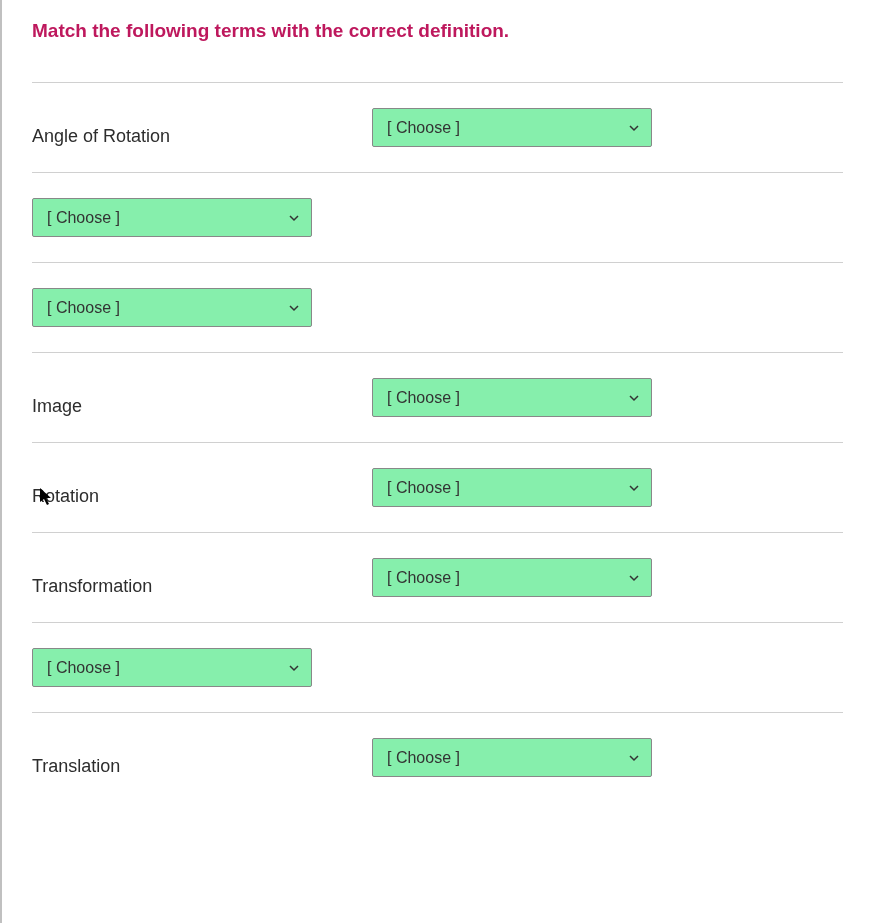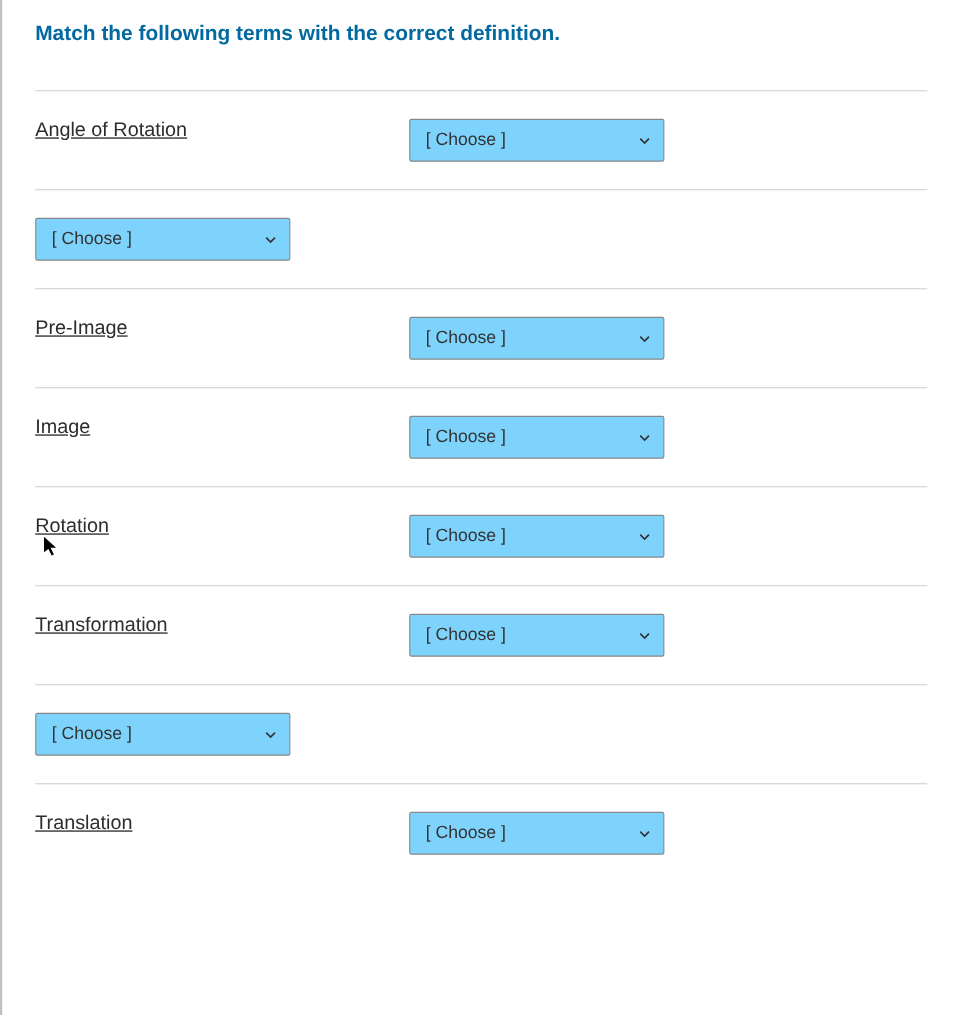--- a/index.html
+++ b/index.html
@@ -16,51 +16,50 @@
     }
     .container {
       background: #ffffff;
       padding: 20px 30px;
       border-left: 2px solid #c0c0c0;
       min-height: 100%;
     }
     .question-header {
       font-size: 19px;
       font-weight: 600;
-      color: #0369a1;
+      color: #be185d;
       padding-bottom: 30px;
       margin-bottom: 10px;
     }
     .match-row {
       display: flex;
-      align-items: flex-start;
+      align-items: flex-end;
       padding: 25px 0;
       border-top: 1px solid #d0d0d0;
-      text-decoration: underline;
     }
     .term-label {
       flex: 0 0 340px;
       font-size: 18px;
       color: #2d2d2d;
       font-weight: 400;
     }
     .dropdown-wrapper {
       position: relative;
       display: inline-block;
     }
     .dropdown-select {
       appearance: none;
       -webkit-appearance: none;
       -moz-appearance: none;
-      background: #7dd3fc;
+      background: #86efac;
       border: 1px solid #888888;
       padding: 10px 40px 10px 14px;
       font-size: 16px;
       color: #333333;
-      width: 232px;
+      width: 280px;
       cursor: pointer;
       border-radius: 2px;
     }
     .chevron-icon {
       position: absolute;
       right: 12px;
       top: 50%;
       transform: translateY(-50%);
       pointer-events: none;
       width: 12px;
@@ -107,21 +106,20 @@
       </select>
       <span class="chevron-icon">
         <svg viewBox="0 0 12 12">
             <path d="M2 4 L6 8 L10 4" stroke="#333" stroke-width="1.5" fill="none"></path>
           </svg>
       </span>
     </div>
   </div>
 
   <div class="match-row">
-    <div class="term-label">Pre-Image</div>
     <div class="dropdown-wrapper">
       <select class="dropdown-select">
         <option>[ Choose ]</option>
       </select>
       <span class="chevron-icon">
         <svg viewBox="0 0 12 12">
             <path d="M2 4 L6 8 L10 4" stroke="#333" stroke-width="1.5" fill="none"></path>
           </svg>
       </span>
     </div>

